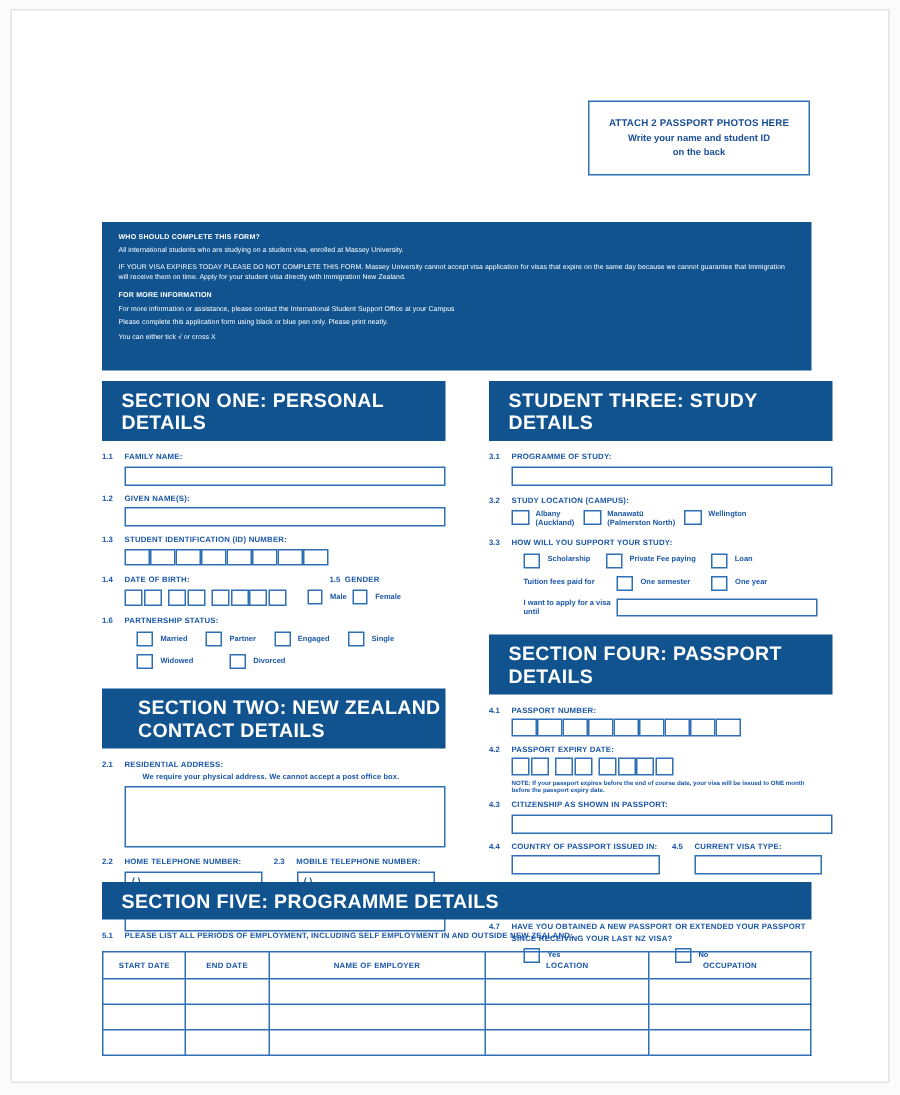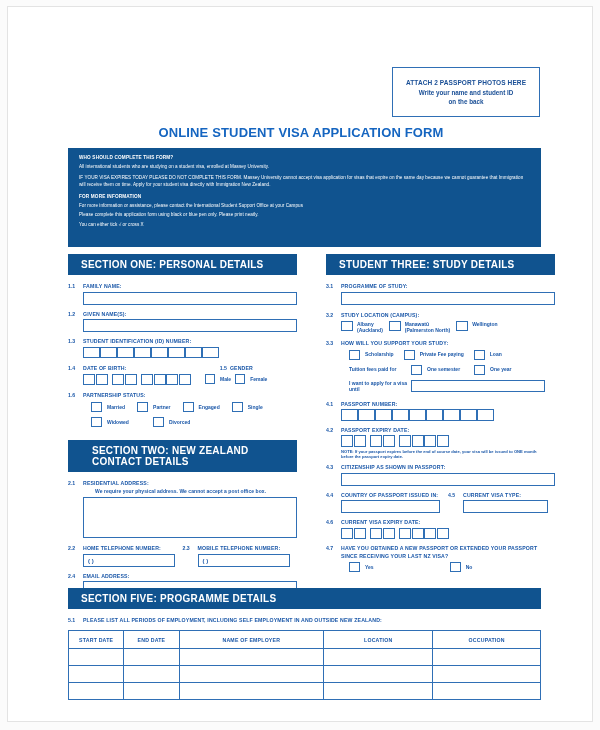--- a/index.html
+++ b/index.html
@@ -38,21 +38,21 @@
   }
   .intro .h{font-size:4.7px;font-weight:bold;letter-spacing:.15px;margin-bottom:3.5px;}
   .intro .p{font-size:4.6px;line-height:1.52;margin-bottom:5px;letter-spacing:.05px;}
   .intro .p.tight{margin-bottom:2.5px;}
 
   
   .col-l{position:absolute;left:7px;top:233px;width:229px;}
   .col-r{position:absolute;left:265px;top:233px;width:229px;}
 
   .sec-bar{
-    background:#10538f;color:#fff;font-size:10px;font-weight:bold;
+    background:#10538f;color:#fff;font-size:13px;font-weight:bold;
     letter-spacing:.25px;padding:5px 0 5px 13px;box-sizing:border-box;
   }
 
   .blk{position:relative;}
   .lbl{color:#1a57a8;font-size:5.2px;font-weight:bold;letter-spacing:.15px;}
   .num{color:#1a57a8;font-size:5.2px;font-weight:bold;}
   .sub{color:#1a57a8;font-size:5px;font-weight:bold;letter-spacing:.05px;}
   .row{display:flex;align-items:flex-start;}
   .num-w{width:15px;flex:none;}
 
@@ -78,21 +78,20 @@
 
 <div class="page">
 <div class="sheet">
 
   <div class="photo-box">
     <div class="l1">ATTACH 2 PASSPORT PHOTOS HERE</div>
     <div class="l2">Write your name and student ID</div>
     <div class="l3">on the back</div>
   </div>
 
-  <div class="main-title">ONLINE STUDENT VISA APPLICATION FORM</div>
 
   <div class="intro">
     <div class="h">WHO SHOULD COMPLETE THIS FORM?</div>
     <div class="p">All international students who are studying on a student visa, enrolled at Massey University.</div>
     <div class="p">IF YOUR VISA EXPIRES TODAY PLEASE DO NOT COMPLETE THIS FORM. Massey University cannot accept visa application for visas that expire on the same day because we cannot guarantee that Immigration will receive them on time. Apply for your student visa directly with Immigration New Zealand.</div>
     <div class="h">FOR MORE INFORMATION</div>
     <div class="p tight">For more information or assistance, please contact the International Student Support Office at your Campus</div>
     <div class="p tight">Please complete this application form using black or blue pen only. Please print neatly.</div>
     <div class="p tight">You can either tick √ or cross X</div>
   </div>
@@ -322,20 +321,21 @@
                 <span class="cbtxt">One year</span>
               </div>
             </div>
       </div>
       <div style="display:flex;align-items:center;margin-left:23px;margin-top:5px;">
         <span class="cbtxt" style="margin-left:0;width:62px;">I want to apply for a visa until</span>
         <div class="inp" style="width:134px;height:12px;"></div>
       </div>
     </div>
 
+    <div class="sec-bar" style="margin-top:11px;">SECTION FOUR: PASSPORT DETAILS</div>
 
     <div class="blk" style="margin-top:8px;">
       <div class="row">
         <span class="num num-w">4.1</span>
         <span class="lbl">PASSPORT NUMBER:</span>
       </div>
       <div class="cellgrp" id="pp-boxes" style="margin-left:15px;margin-top:2.5px;">
             <div class="cell" style="width: 16.5px;"></div>
             <div class="cell" style="width: 16.5px;"></div>
             <div class="cell" style="width: 16.5px;"></div>

